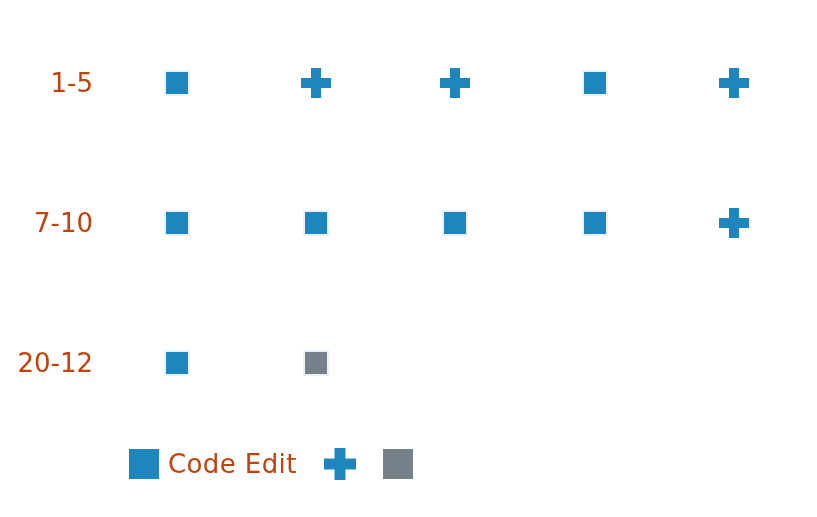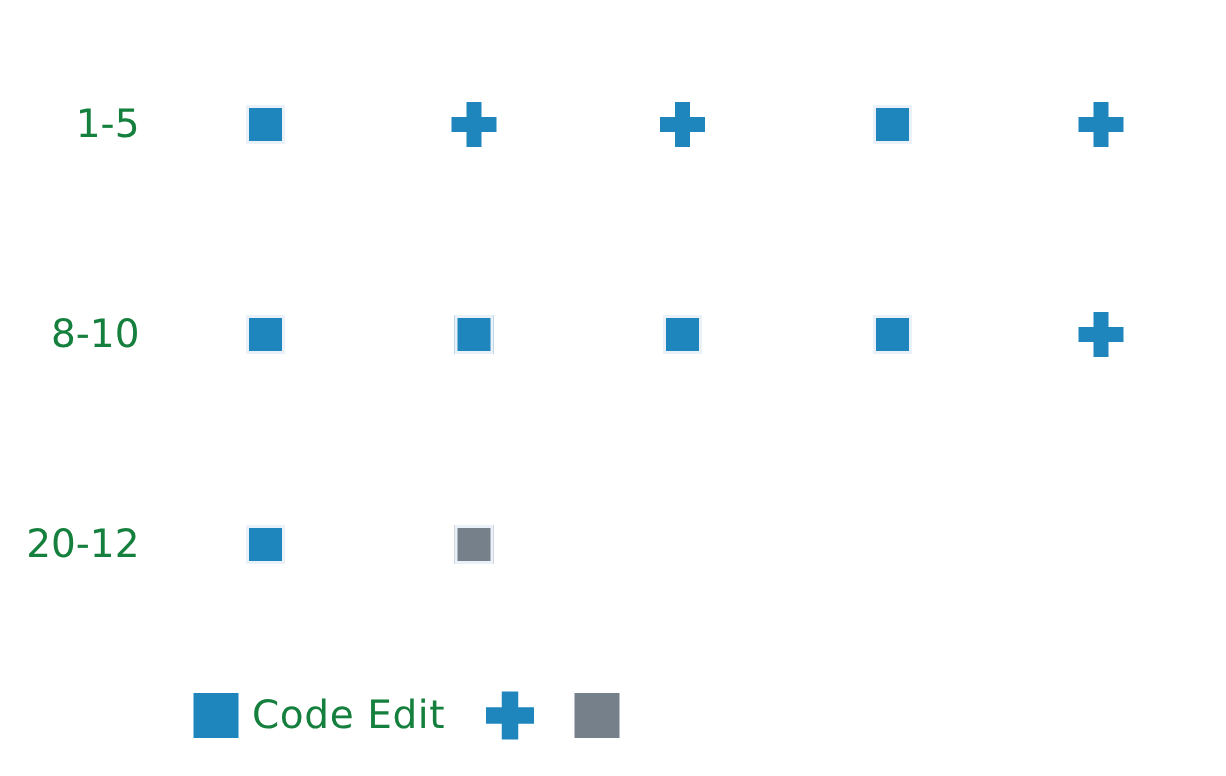--- a/index.html
+++ b/index.html
@@ -2,21 +2,21 @@
 <html><head>
 <meta charset="utf-8">
 <style>
   html, body { margin: 0; padding: 0; background: #ffffff; }
   .figure {
     position: relative;
     width: 817px;
     height: 517px;
     background: #ffffff;
     font-family: "DejaVu Sans", "Liberation Sans", sans-serif;
-    color: #15803d;
+    color: #c2410c;
     overflow: hidden;
   }
   .plot {
     position: absolute;
     top: 13px;
     left: 0;
     display: grid;
     grid-template-columns: 107px repeat(5, 139.3px);
     grid-auto-rows: 140px;
   }
@@ -54,21 +54,21 @@
     position: absolute; top: 50%; left: 0;
     transform: translateY(-50%);
     height: 10px; width: 100%;
   }
   .mk-plus.lg { width: 32px; height: 32px; }
   .mk-plus.lg .bar-v { width: 11px; }
   .mk-plus.lg .bar-h { height: 11px; }
   .legend {
     position: absolute;
     left: 129px;
-    top: 461px;
+    top: 448px;
     height: 32px;
     display: flex;
     align-items: center;
     gap: 27px;
   }
   .legend-item {
     display: flex;
     align-items: center;
     gap: 9px;
     font-size: 26px;
@@ -100,21 +100,21 @@
       </div>
       <div class="cell">
         <div class="mk-square" style="background: rgb(31, 133, 189); border-color: rgb(234, 241, 248);"></div>
       </div>
       <div class="cell">
         <div class="mk-plus">
           <div class="bar-v" style="background: rgb(31, 133, 189);"></div>
           <div class="bar-h" style="background: rgb(31, 133, 189);"></div>
         </div>
       </div>
-      <div class="row-label">8-10</div>
+      <div class="row-label">7-10</div>
       <div class="cell">
         <div class="mk-square" style="background: rgb(31, 133, 189); border-color: rgb(234, 241, 248);"></div>
       </div>
       <div class="cell">
         <div class="mk-square" style="background: rgb(31, 133, 189); border-color: rgb(234, 241, 248);"></div>
       </div>
       <div class="cell">
         <div class="mk-square" style="background: rgb(31, 133, 189); border-color: rgb(234, 241, 248);"></div>
       </div>
       <div class="cell">

